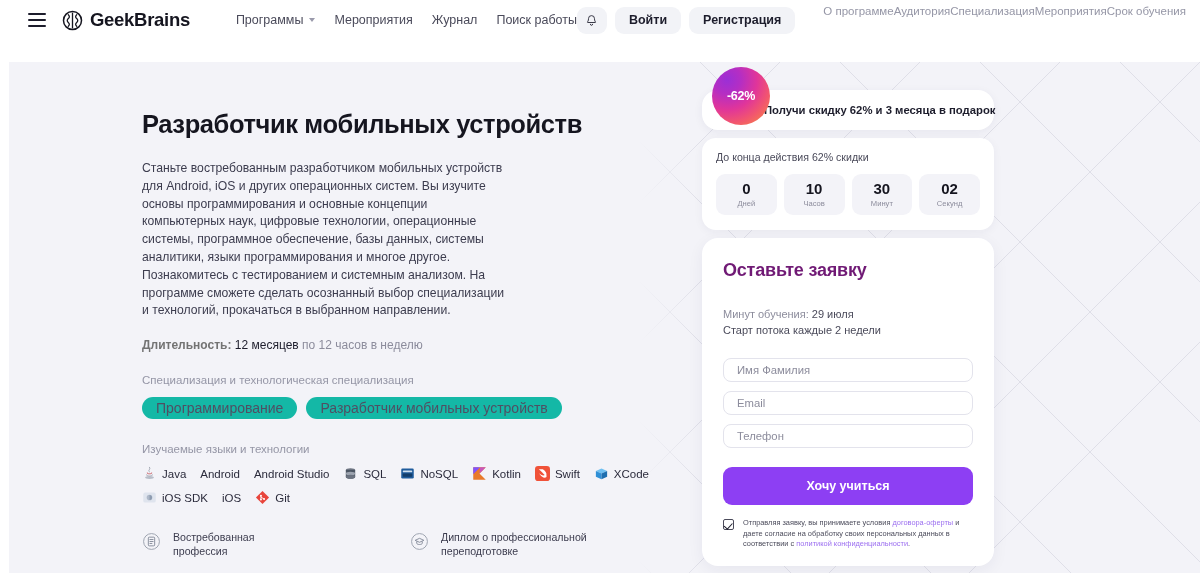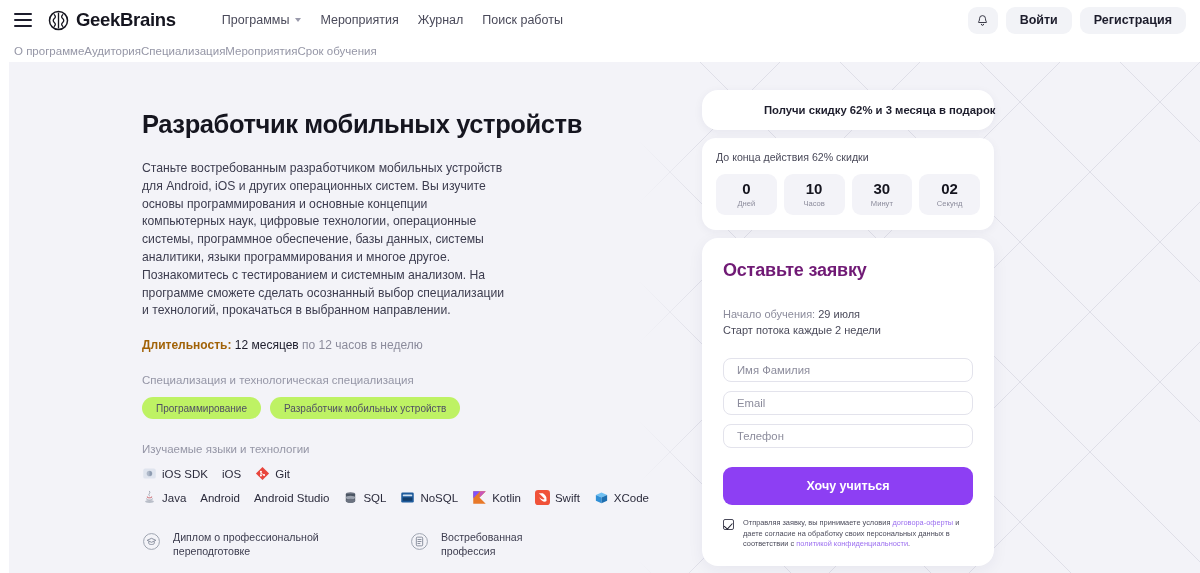--- a/index.html
+++ b/index.html
@@ -8,21 +8,21 @@
     font-family: "Liberation Sans", sans-serif;
     background: #ffffff;
     color: #1d1d2c;
     -webkit-font-smoothing: antialiased;
   }
 
   
   .header {
     position: relative; z-index: 30;
     height: 62px; background: #ffffff;
-    display: flex; flex-direction: column;
+    display: flex; 
     justify-content: center;
     padding: 0;
   }
   .header-top {
     height: 40px; display: flex; align-items: center;
     padding: 0 14px 0 14px;
   }
   .burger {
     width: 18px; height: 14px; display: flex; flex-direction: column;
     justify-content: space-between; margin-right: 16px; cursor: pointer;
@@ -77,29 +77,29 @@
   .left-col { width: 700px; padding: 48px 0 0 142px; }
   .page-title {
     font-size: 25.5px; font-weight: 700; letter-spacing: -0.4px;
     color: #15151f; margin-bottom: 21px;
   }
   .lead {
     font-size: 12.2px; line-height: 17.8px; color: #3c3c4e;
     max-width: 370px; margin-bottom: 18px;
   }
   .duration { font-size: 12px; color: #8c8c9c; margin-bottom: 22px; }
-  .duration b { color: #a16207; font-weight: 700; }
+  .duration b { color: #737373; font-weight: 700; }
   .duration .val { color: #1d1d2c; font-weight: 400; }
 
   .section-label { font-size: 11.5px; color: #9596a6; margin-bottom: 11px; }
   .chips { display: flex; gap: 9px; margin-bottom: 24px; }
   .chip {
-    background: #bef264; border-radius: 13px; height: 22px;
+    background: #14b8a6; border-radius: 13px; height: 22px;
     padding: 0 14px; display: flex; align-items: center;
-    font-size: 10px; color: #4f4f63; cursor: pointer; white-space: nowrap;
+    font-size: 14px; color: #4f4f63; cursor: pointer; white-space: nowrap;
   }
 
   .tech-block { margin-bottom: 26px; }
   .tech-rows { display: flex; flex-direction: column; gap: 9px; }
   .tech-row { display: flex; align-items: center; gap: 5px; flex-wrap: nowrap; }
   .tech-item { display: flex; align-items: center; gap: 5px; margin-right: 9px; }
   .tech-item:last-child { margin-right: 0; }
   .tech-ico { width: 15px; height: 15px; display: block; flex: none; }
   .tech-name { font-size: 11.5px; color: #2b2b3c; white-space: nowrap; }
 
@@ -300,20 +300,78 @@
         </div>
       </div>
 
       <div class="tech-block">
         <div class="section-label">Изучаемые языки и технологии</div>
         <div class="tech-rows">
 
           <div class="tech-row">
             <div class="tech-item">
               <svg class="tech-ico" viewBox="0 0 24 24">
+                <path d="M12 2c2 2.5-.5 3.5-1 5s1 2.5 1 2.5" fill="none" stroke="#9aa0ad" stroke-width="1.4" stroke-linecap="round"></path>
+                <ellipse cx="12" cy="18.5" rx="7" ry="2.2" fill="#b9bec9"></ellipse>
+                <path d="M7.5 13.5c-1 1.5 1 2.5 4.5 2.5s5.5-1 4.5-2.5" fill="none" stroke="#9aa0ad" stroke-width="1.4"></path>
+                <path d="M8.5 10.5c-.8 1.2.8 2 3.5 2s4.3-.8 3.5-2" fill="none" stroke="#c0434a" stroke-width="1.3"></path>
+              </svg>
+              <span class="tech-name">Java</span>
+            </div>
+            <div class="tech-item">
+              <span class="tech-name">Android</span>
+            </div>
+            <div class="tech-item">
+              <span class="tech-name">Android Studio</span>
+            </div>
+            <div class="tech-item">
+              <svg class="tech-ico" viewBox="0 0 24 24">
+                <ellipse cx="12" cy="6.5" rx="7.5" ry="3" fill="#6b7280"></ellipse>
+                <path d="M4.5 6.5v11c0 1.7 3.4 3 7.5 3s7.5-1.3 7.5-3v-11" fill="#4b5563"></path>
+                <ellipse cx="12" cy="12" rx="7.5" ry="3" fill="#9ca3af"></ellipse>
+                <ellipse cx="12" cy="17" rx="7.5" ry="3" fill="#6b7280"></ellipse>
+              </svg>
+              <span class="tech-name">SQL</span>
+            </div>
+            <div class="tech-item">
+              <svg class="tech-ico" viewBox="0 0 24 24">
+                <rect x="2" y="4" width="20" height="16" rx="2" fill="#1e5b9c"></rect>
+                <rect x="4.5" y="7" width="15" height="3" rx="1" fill="#cfe0f0"></rect>
+                <rect x="4.5" y="12" width="15" height="5" rx="1" fill="#123d6b"></rect>
+              </svg>
+              <span class="tech-name">NoSQL</span>
+            </div>
+            <div class="tech-item">
+              <svg class="tech-ico" viewBox="0 0 24 24">
+                <path d="M2 2h20L12 12l10 10H2z" fill="#e8792a"></path>
+                <path d="M2 2h11L2 13z" fill="#7f52ff"></path>
+                <path d="M13 2h9L12 12z" fill="#c757bc"></path>
+              </svg>
+              <span class="tech-name">Kotlin</span>
+            </div>
+            <div class="tech-item">
+              <svg class="tech-ico" viewBox="0 0 24 24">
+                <rect width="24" height="24" rx="5" fill="#f05239"></rect>
+                <path d="M6 5c4 3.5 7 6 9.5 9.5C13 16 9 14 6.5 11.5 9 16 14 19.5 17 18.5c1.5-.5 1.8-2 1.3-3.8C19 11 16.5 7 12.5 5z" fill="#fff"></path>
+              </svg>
+              <span class="tech-name">Swift</span>
+            </div>
+            <div class="tech-item">
+              <svg class="tech-ico" viewBox="0 0 24 24">
+                <path d="M3 8l9-4 9 4-9 4z" fill="#6fc0f2"></path>
+                <path d="M3 8v9l9 4V12z" fill="#2f8fd6"></path>
+                <path d="M21 8v9l-9 4V12z" fill="#1e6fb0"></path>
+              </svg>
+              <span class="tech-name">XCode</span>
+            </div>
+          </div>
+
+          <div class="tech-row">
+            <div class="tech-item">
+              <svg class="tech-ico" viewBox="0 0 24 24">
                 <rect x="2" y="4" width="20" height="16" rx="3" fill="#dfe4ee"></rect>
                 <circle cx="12" cy="12" r="4.5" fill="#aeb8c9"></circle>
                 <path d="M12 8a4 4 0 0 1 0 8" fill="#8d9bb0"></path>
               </svg>
               <span class="tech-name">iOS SDK</span>
             </div>
             <div class="tech-item">
               <span class="tech-name">iOS</span>
             </div>
             <div class="tech-item">
@@ -321,113 +379,58 @@
                 <path d="M12 1.5L22.5 12 12 22.5 1.5 12z" fill="#e8453c"></path>
                 <circle cx="9.5" cy="9" r="1.6" fill="#fff"></circle>
                 <circle cx="14.5" cy="14.5" r="1.6" fill="#fff"></circle>
                 <circle cx="9.5" cy="15" r="1.6" fill="#fff"></circle>
                 <path d="M9.5 9v6M9.7 11.6l4.6 2.5" stroke="#fff" stroke-width="1.3"></path>
               </svg>
               <span class="tech-name">Git</span>
             </div>
           </div>
 
-          <div class="tech-row">
-            <div class="tech-item">
-              <svg class="tech-ico" viewBox="0 0 24 24">
-                <path d="M12 2c2 2.5-.5 3.5-1 5s1 2.5 1 2.5" fill="none" stroke="#9aa0ad" stroke-width="1.4" stroke-linecap="round"></path>
-                <ellipse cx="12" cy="18.5" rx="7" ry="2.2" fill="#b9bec9"></ellipse>
-                <path d="M7.5 13.5c-1 1.5 1 2.5 4.5 2.5s5.5-1 4.5-2.5" fill="none" stroke="#9aa0ad" stroke-width="1.4"></path>
-                <path d="M8.5 10.5c-.8 1.2.8 2 3.5 2s4.3-.8 3.5-2" fill="none" stroke="#c0434a" stroke-width="1.3"></path>
-              </svg>
-              <span class="tech-name">Java</span>
-            </div>
-            <div class="tech-item">
-              <span class="tech-name">Android</span>
-            </div>
-            <div class="tech-item">
-              <span class="tech-name">Android Studio</span>
-            </div>
-            <div class="tech-item">
-              <svg class="tech-ico" viewBox="0 0 24 24">
-                <ellipse cx="12" cy="6.5" rx="7.5" ry="3" fill="#6b7280"></ellipse>
-                <path d="M4.5 6.5v11c0 1.7 3.4 3 7.5 3s7.5-1.3 7.5-3v-11" fill="#4b5563"></path>
-                <ellipse cx="12" cy="12" rx="7.5" ry="3" fill="#9ca3af"></ellipse>
-                <ellipse cx="12" cy="17" rx="7.5" ry="3" fill="#6b7280"></ellipse>
-              </svg>
-              <span class="tech-name">SQL</span>
-            </div>
-            <div class="tech-item">
-              <svg class="tech-ico" viewBox="0 0 24 24">
-                <rect x="2" y="4" width="20" height="16" rx="2" fill="#1e5b9c"></rect>
-                <rect x="4.5" y="7" width="15" height="3" rx="1" fill="#cfe0f0"></rect>
-                <rect x="4.5" y="12" width="15" height="5" rx="1" fill="#123d6b"></rect>
-              </svg>
-              <span class="tech-name">NoSQL</span>
-            </div>
-            <div class="tech-item">
-              <svg class="tech-ico" viewBox="0 0 24 24">
-                <path d="M2 2h20L12 12l10 10H2z" fill="#e8792a"></path>
-                <path d="M2 2h11L2 13z" fill="#7f52ff"></path>
-                <path d="M13 2h9L12 12z" fill="#c757bc"></path>
-              </svg>
-              <span class="tech-name">Kotlin</span>
-            </div>
-            <div class="tech-item">
-              <svg class="tech-ico" viewBox="0 0 24 24">
-                <rect width="24" height="24" rx="5" fill="#f05239"></rect>
-                <path d="M6 5c4 3.5 7 6 9.5 9.5C13 16 9 14 6.5 11.5 9 16 14 19.5 17 18.5c1.5-.5 1.8-2 1.3-3.8C19 11 16.5 7 12.5 5z" fill="#fff"></path>
-              </svg>
-              <span class="tech-name">Swift</span>
-            </div>
-            <div class="tech-item">
-              <svg class="tech-ico" viewBox="0 0 24 24">
-                <path d="M3 8l9-4 9 4-9 4z" fill="#6fc0f2"></path>
-                <path d="M3 8v9l9 4V12z" fill="#2f8fd6"></path>
-                <path d="M21 8v9l-9 4V12z" fill="#1e6fb0"></path>
-              </svg>
-              <span class="tech-name">XCode</span>
-            </div>
-          </div>
-
         </div>
       </div>
 
       <div class="features">
+        <div class="feature">
+          <svg class="feature-ico" viewBox="0 0 24 24">
+            <circle cx="12" cy="12" r="10" fill="none" stroke="#9aa0ad" stroke-width="1.2"></circle>
+            <rect x="8" y="6.5" width="8" height="11" rx="1.2" fill="none" stroke="#7b8292" stroke-width="1.1"></rect>
+            <path d="M10 9.5h4M10 12h4M10 14.5h2.5" stroke="#7b8292" stroke-width="1.1" stroke-linecap="round"></path>
+          </svg>
+          <div class="feature-txt">
+            <span>Востребованная</span><br>
+            <span>профессия</span>
+          </div>
+        </div>
+
         <div class="feature">
           <svg class="feature-ico" viewBox="0 0 24 24">
             <circle cx="12" cy="12" r="10" fill="none" stroke="#9aa0ad" stroke-width="1.2"></circle>
             <path d="M6.5 10.5l5.5-2.5 5.5 2.5-5.5 2.5z" fill="none" stroke="#7b8292" stroke-width="1.1" stroke-linejoin="round"></path>
             <path d="M8.5 12v2.2c0 1 1.6 1.6 3.5 1.6s3.5-.6 3.5-1.6V12" fill="none" stroke="#7b8292" stroke-width="1.1"></path>
           </svg>
           <div class="feature-txt">
             <span>Диплом о профессиональной</span><br>
             <span>переподготовке</span>
           </div>
         </div>
 
-        <div class="feature">
-          <svg class="feature-ico" viewBox="0 0 24 24">
-            <circle cx="12" cy="12" r="10" fill="none" stroke="#9aa0ad" stroke-width="1.2"></circle>
-            <rect x="8" y="6.5" width="8" height="11" rx="1.2" fill="none" stroke="#7b8292" stroke-width="1.1"></rect>
-            <path d="M10 9.5h4M10 12h4M10 14.5h2.5" stroke="#7b8292" stroke-width="1.1" stroke-linecap="round"></path>
-          </svg>
-          <div class="feature-txt">
-            <span>Востребованная</span><br>
-            <span>профессия</span>
-          </div>
-        </div>
-
       </div>
     </div>
 
     <div class="right-col">
       <div class="rc-stack">
 
         <div class="promo-bar">
+          <div class="promo-badge">
+            <span>-62%</span>
+          </div>
           <div class="promo-text">Получи скидку 62% и 3 месяца в подарок</div>
         </div>
 
         <div class="timer-card">
           <div class="timer-title">До конца действия 62% скидки</div>
           <div class="timer-row">
             <div class="timer-cell">
               <div class="timer-num">0</div>
               <div class="timer-unit">Дней</div>
             </div>
@@ -442,21 +445,21 @@
             <div class="timer-cell">
               <div class="timer-num">02</div>
               <div class="timer-unit">Секунд</div>
             </div>
           </div>
         </div>
 
         <div class="form-card">
           <div class="form-title">Оставьте заявку</div>
           <div class="form-sub">
-            <span class="muted">Начало обучения:</span>
+            <span class="muted">Минут обучения:</span>
             <span>29 июля</span><br>
             <span>Старт потока каждые 2 недели</span>
           </div>
 
           <input class="field" type="text" placeholder="Имя Фамилия" style="">
           <input class="field" type="email" placeholder="Email" style="">
           <input class="field" type="tel" placeholder="Телефон" style="">
 
           <button class="submit-btn">Хочу учиться</button>
 

